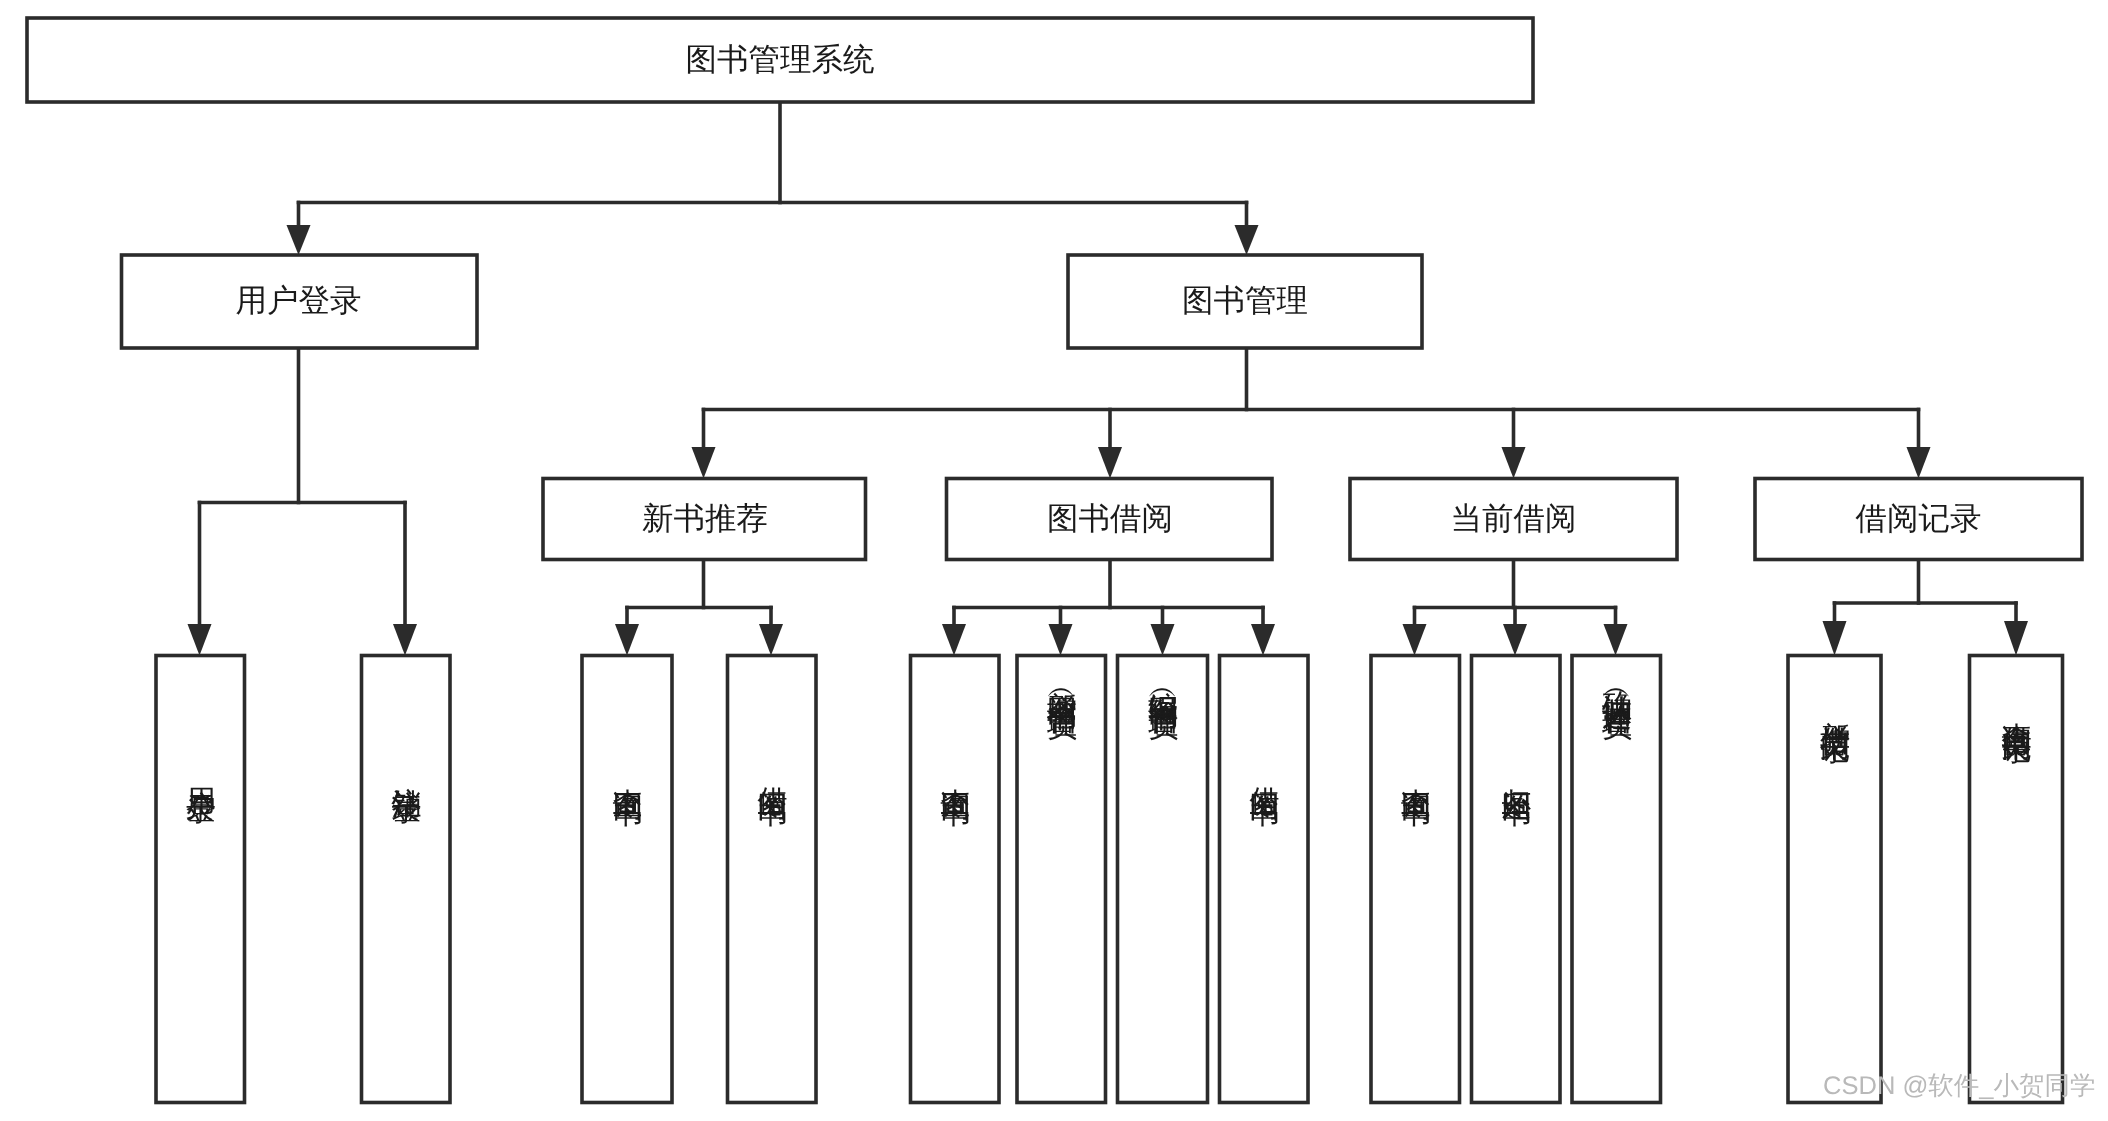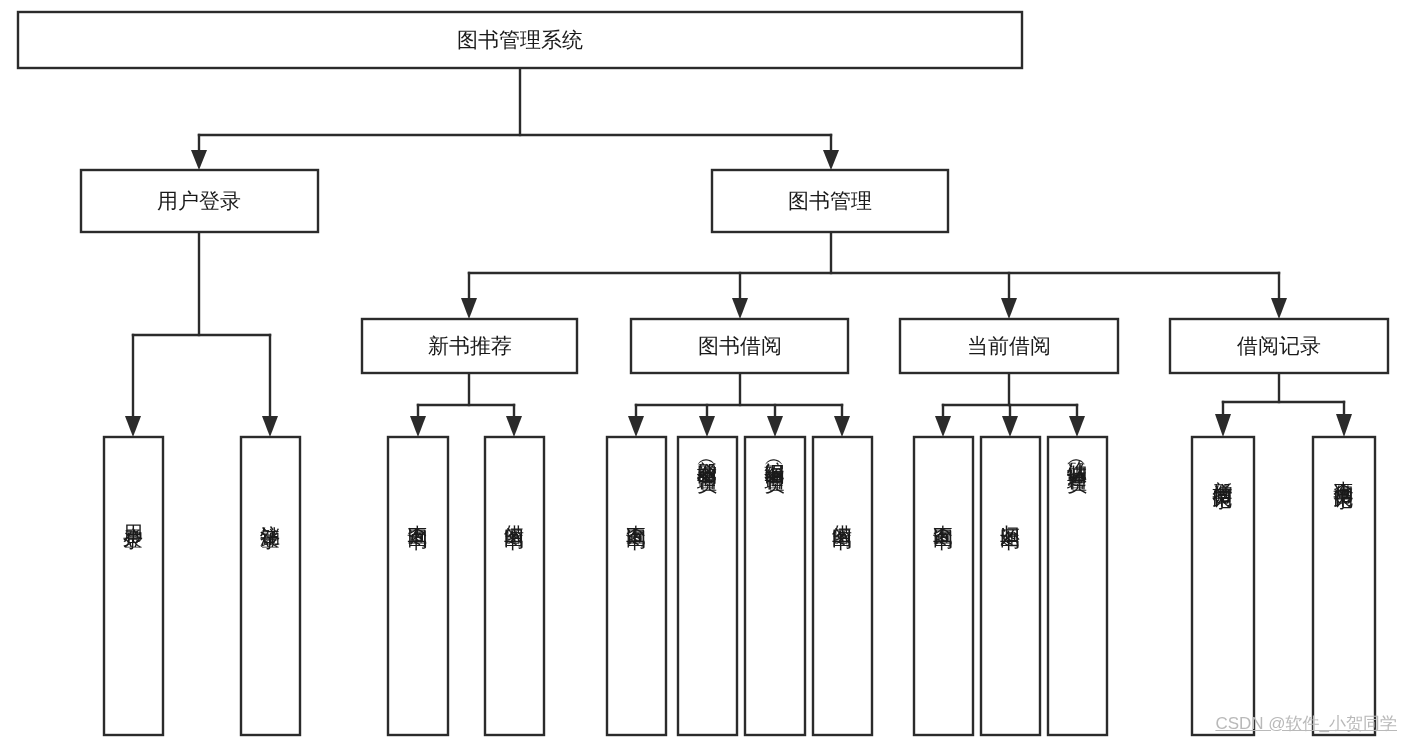--- a/index.html
+++ b/index.html
@@ -67,21 +67,20 @@
   }
   .watermark {
     position: absolute;
     right: 8px;
     bottom: 4px;
     font-family: "Liberation Sans", "DejaVu Sans", sans-serif;
     font-size: 17px;
     color: #b9b9b9;
     white-space: nowrap;
     user-select: none;
-    text-decoration: underline;
   }
 </style>
 </head>
 <body>
 
 <div id="diagram-root">
 
   <svg id="tree-svg" viewBox="0 0 1405 747">
     <defs>
       <marker id="arrowdown" markerWidth="12" markerHeight="12" refX="1" refY="6" orient="auto-start-reverse" markerUnits="userSpaceOnUse">

